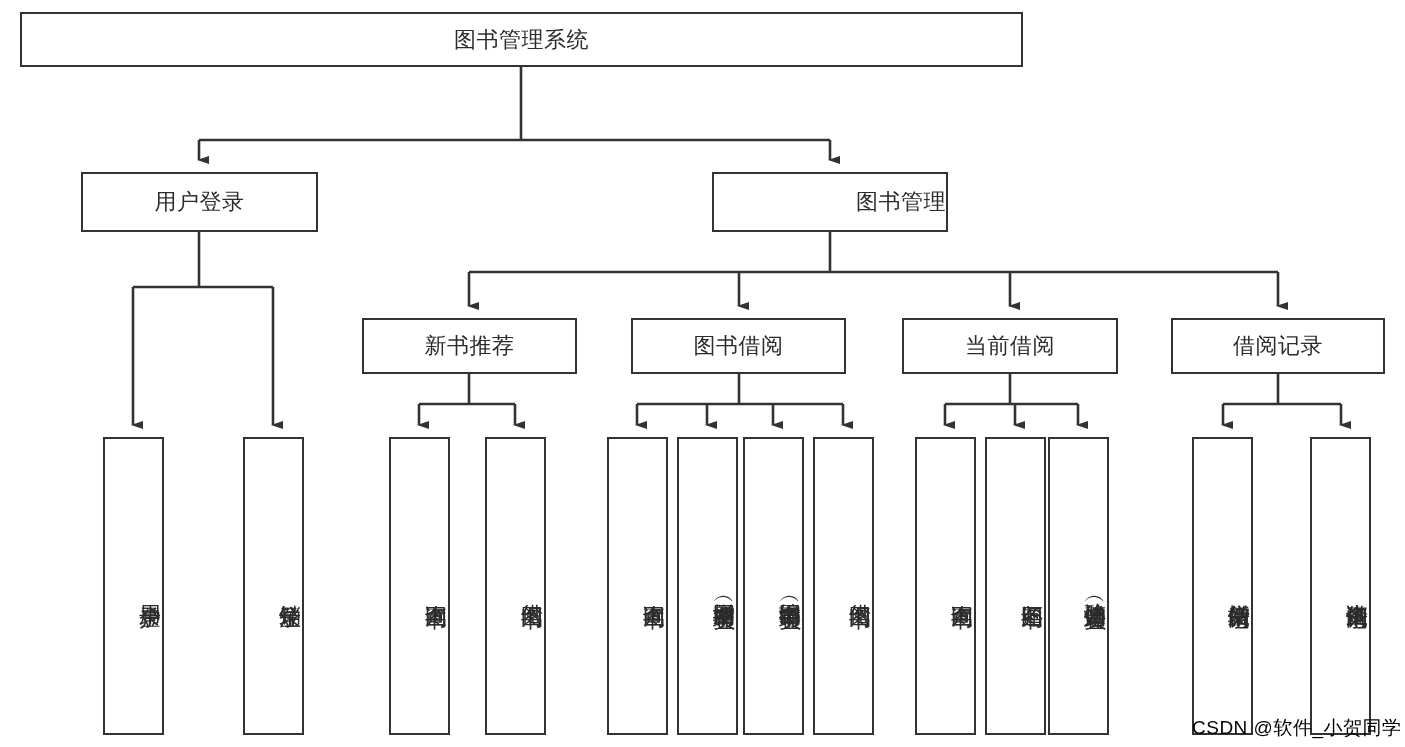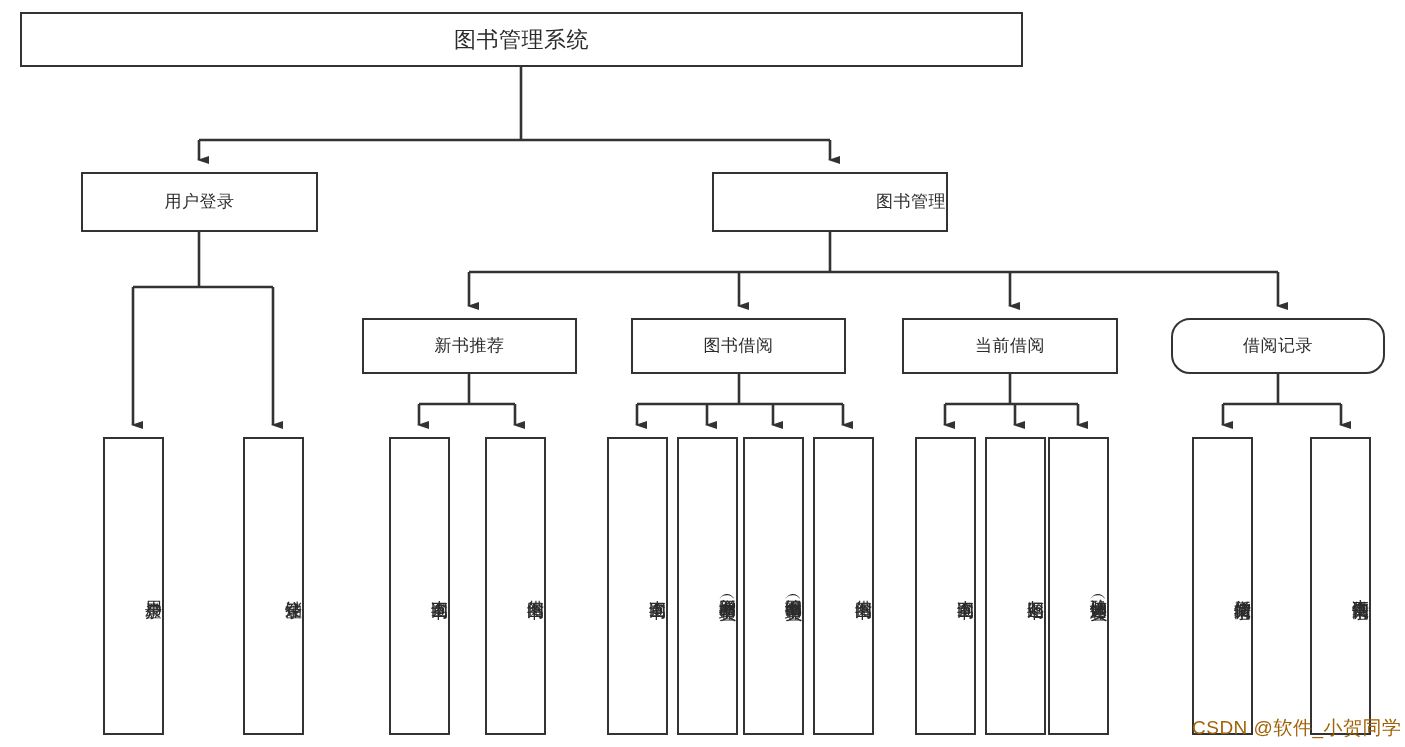--- a/index.html
+++ b/index.html
@@ -27,21 +27,21 @@
   }
   .node {
     position: absolute;
     box-sizing: border-box;
     border: 2px solid #333333;
     background: #ffffff;
     display: flex;
     align-items: center;
     justify-content: center;
     color: #2b2b2b;
-    font-size: 17px;
+    font-size: 22px;
     line-height: 1.18;
     letter-spacing: 0.5px;
     text-align: center;
   }
   .node.vertical {
     writing-mode: vertical-rl;
     text-orientation: upright;
     align-items: flex-start;
     justify-content: center;
     padding-top: 6px;
@@ -51,21 +51,21 @@
   .node.vertical span {
     writing-mode: vertical-rl;
     text-orientation: upright;
     display: block;
   }
   .node.root {
     font-size: 22px;
   }
   .watermark {
     position: absolute;
-    color: #a16207;
+    color: #000000;
     font-size: 19px;
     white-space: nowrap;
     letter-spacing: 0.5px;
   }
 </style>
 </head>
 <body>
 
 <div id="canvas">
 
@@ -136,21 +136,21 @@
   </div>
 
   <div class="node" style="left:902px; top:318px; width:216px; height:56px;">
     <span>当前借阅</span>
   </div>
 
   <div class="node" style="left:631px; top:318px; width:215px; height:56px;">
     <span>图书借阅</span>
   </div>
 
-  <div class="node" style="left:1171px; top:318px; width:214px; height:56px;border-radius:19px;">
+  <div class="node" style="left:1171px; top:318px; width:214px; height:56px;">
     <span>借阅记录</span>
   </div>
 
   <div class="node vertical" style="left:103px; top:437px; width:61px; height:298px;">
     <span>用户登录</span>
   </div>
 
   <div class="node vertical" style="left:243px; top:437px; width:61px; height:298px;">
     <span>注销登录</span>
   </div>

